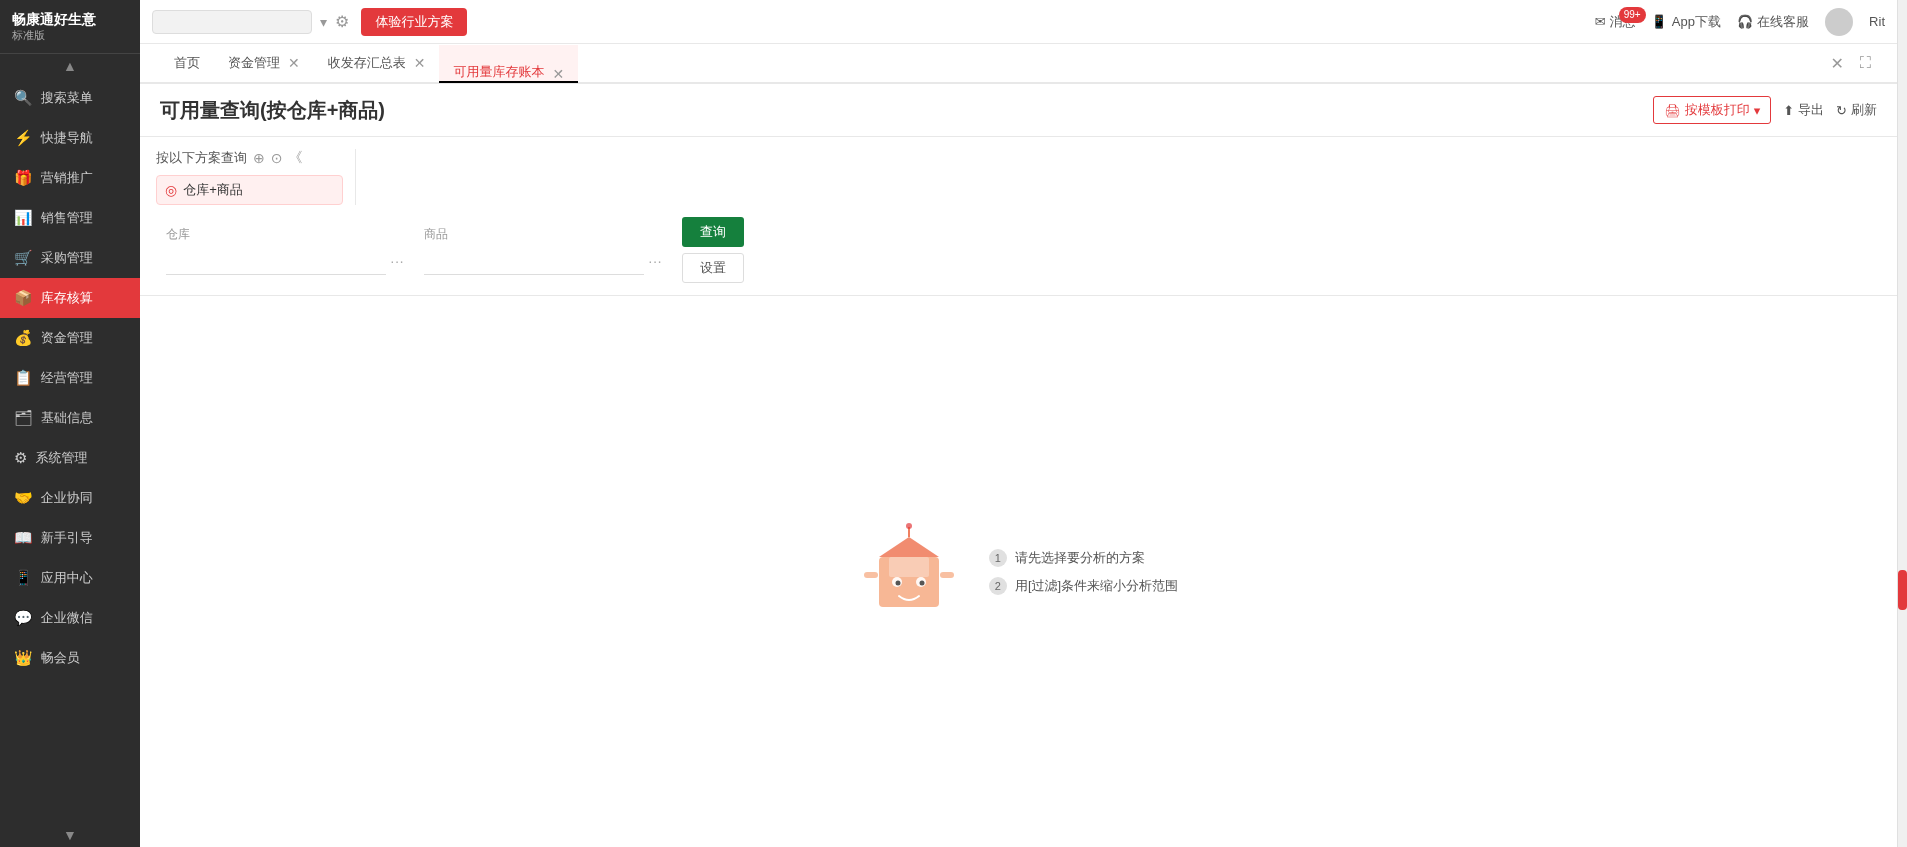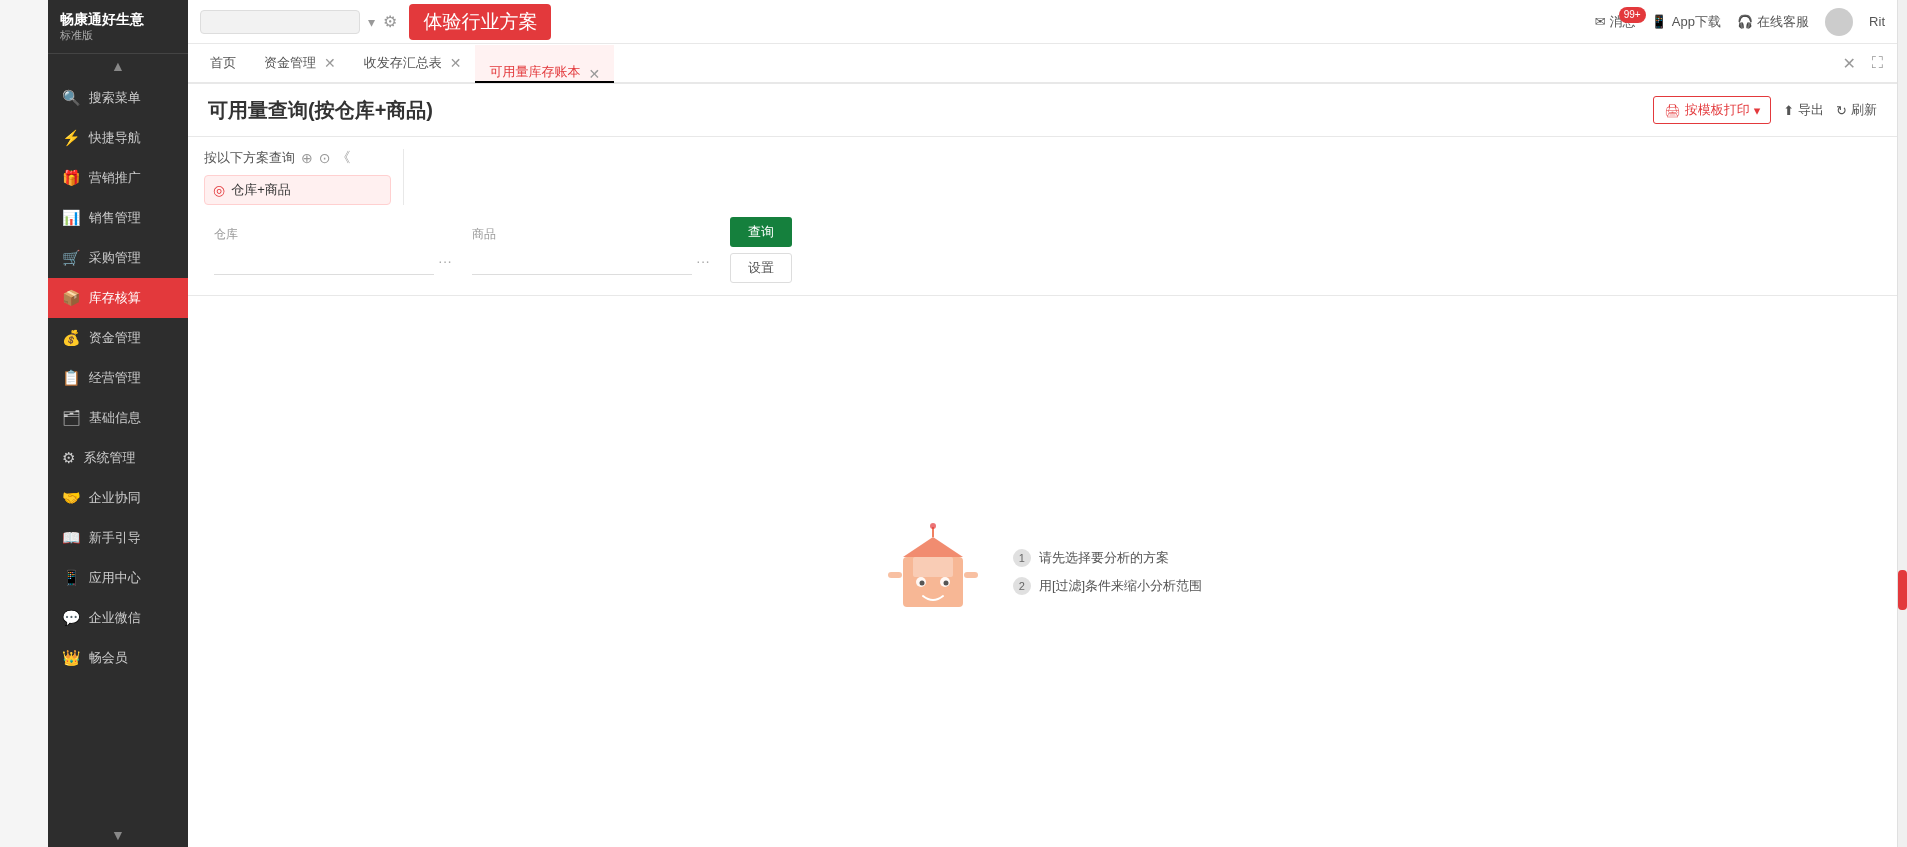--- a/index.html
+++ b/index.html
@@ -7,21 +7,20 @@
 
     
     .sidebar {
       width: 140px;
       background: #2d2d2d;
       color: #ccc;
       display: flex;
       flex-direction: column;
       flex-shrink: 0;
       height: 100%;
-      margin-left: 48px;
     }
     .sidebar-logo {
       padding: 10px 12px;
       border-bottom: 1px solid #444;
     }
     .sidebar-logo .logo-title {
       color: #fff;
       font-size: 14px;
       font-weight: bold;
       line-height: 1.3;
@@ -95,21 +94,21 @@
       color: #999;
       font-size: 16px;
       cursor: pointer;
     }
     .topbar-trial-btn {
       background: #e3393c;
       color: #fff;
       border: none;
       border-radius: 4px;
       padding: 5px 14px;
-      font-size: 19px;
+      font-size: 13px;
       cursor: pointer;
       margin-left: 4px;
     }
     .topbar-spacer { flex: 1; }
     .topbar-right {
       display: flex;
       align-items: center;
       gap: 16px;
     }
     .topbar-msg {
@@ -152,21 +151,21 @@
       font-size: 13px;
     }
 
     
     .tabbar {
       background: #fff;
       border-bottom: 2px solid #e8e8e8;
       display: flex;
       align-items: center;
       flex-shrink: 0;
-      padding: 0 8px;
+      padding: 0 20px;
       height: 40px;
       position: relative;
     }
     .tab {
       display: flex;
       align-items: center;
       padding: 0 14px;
       height: 100%;
       font-size: 13px;
       color: #555;

